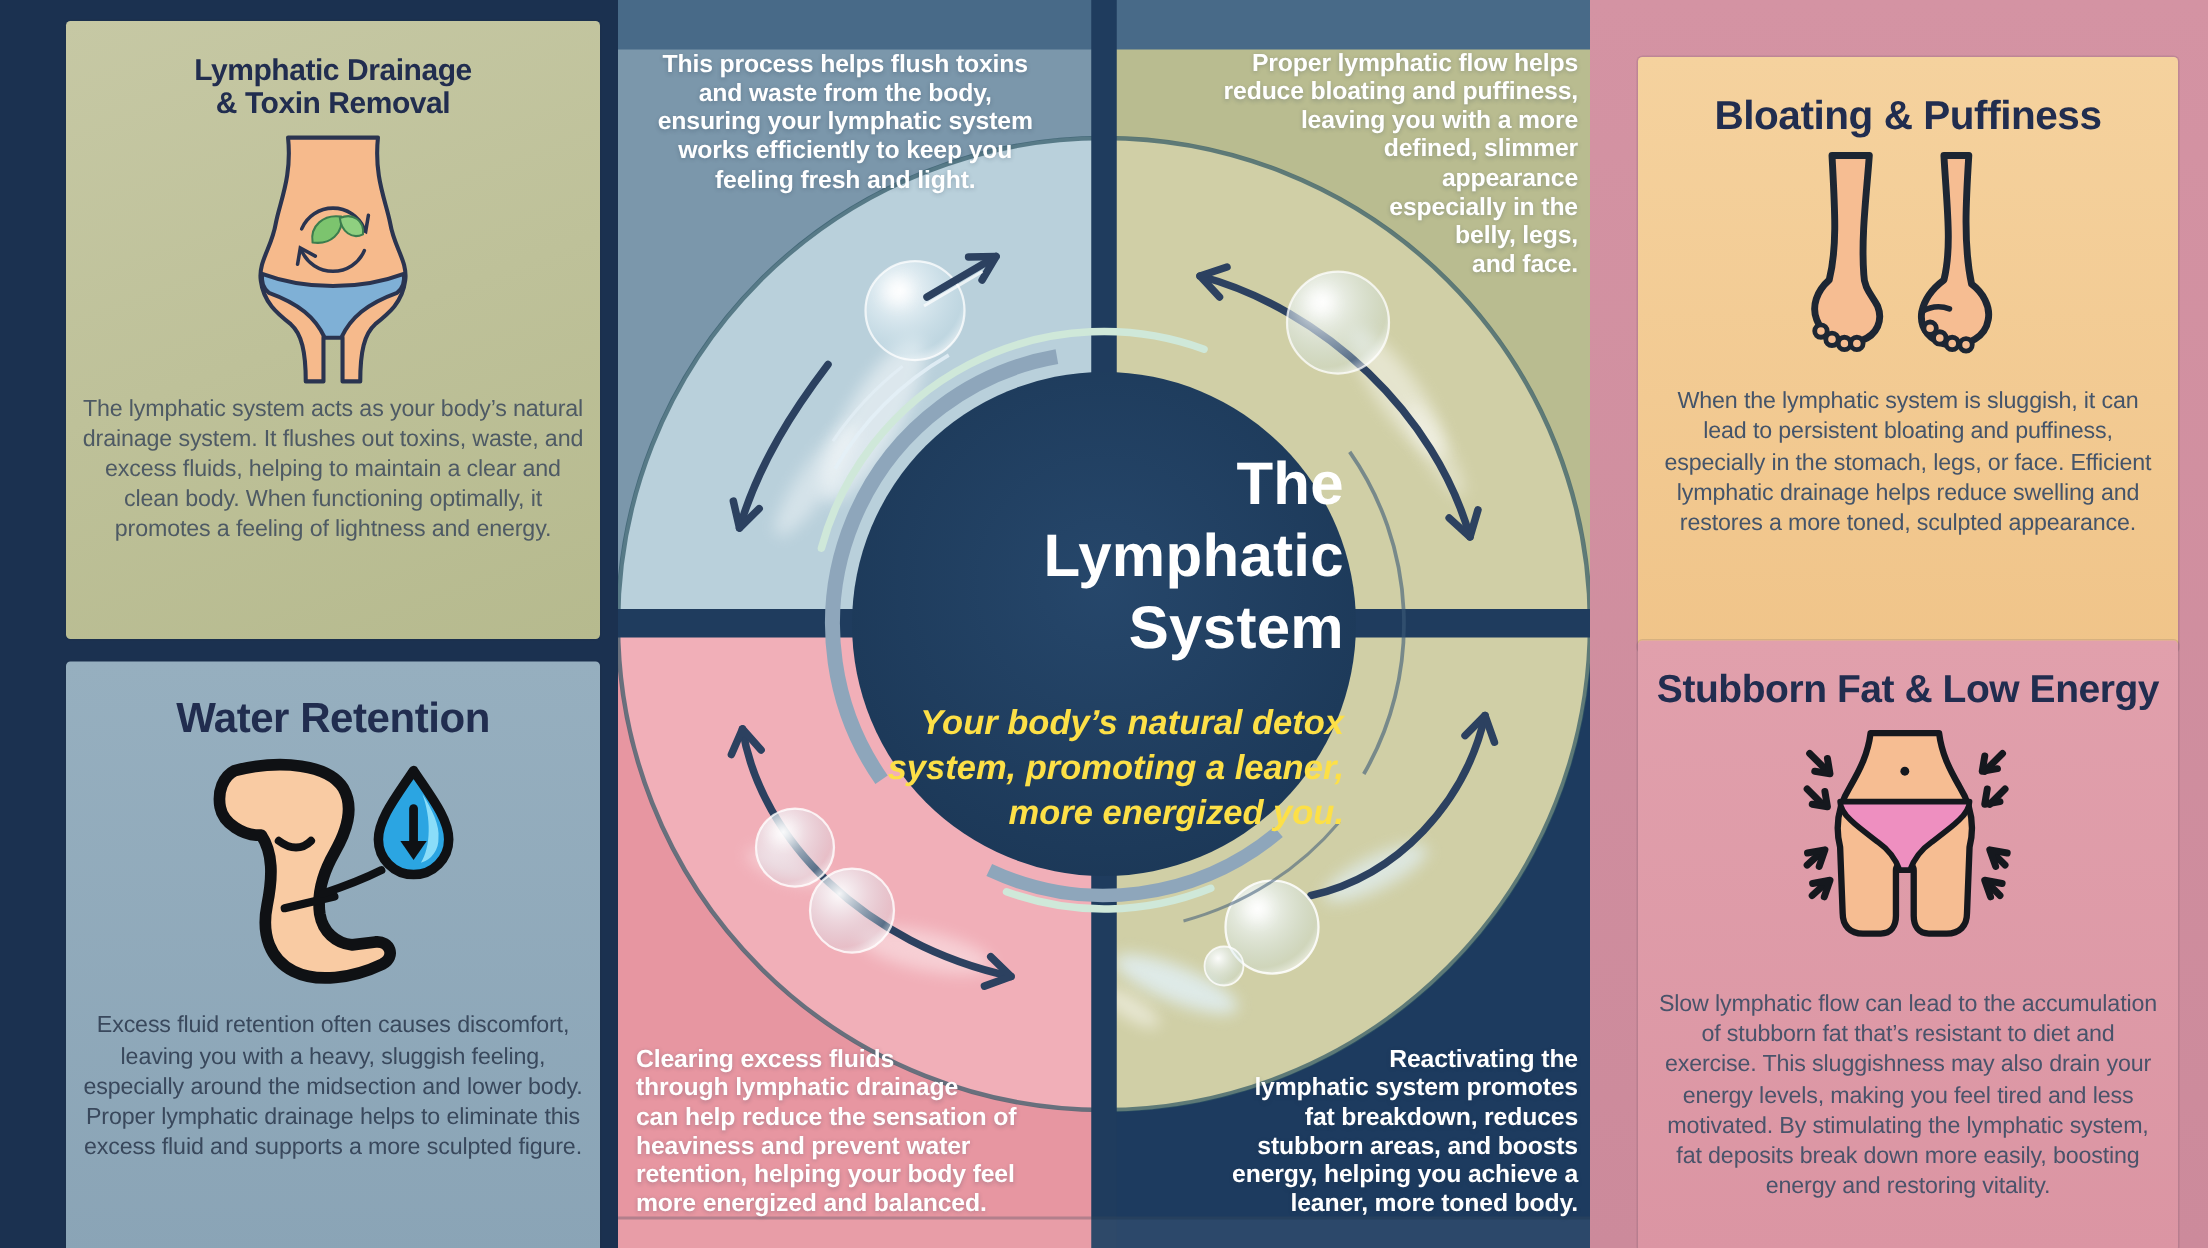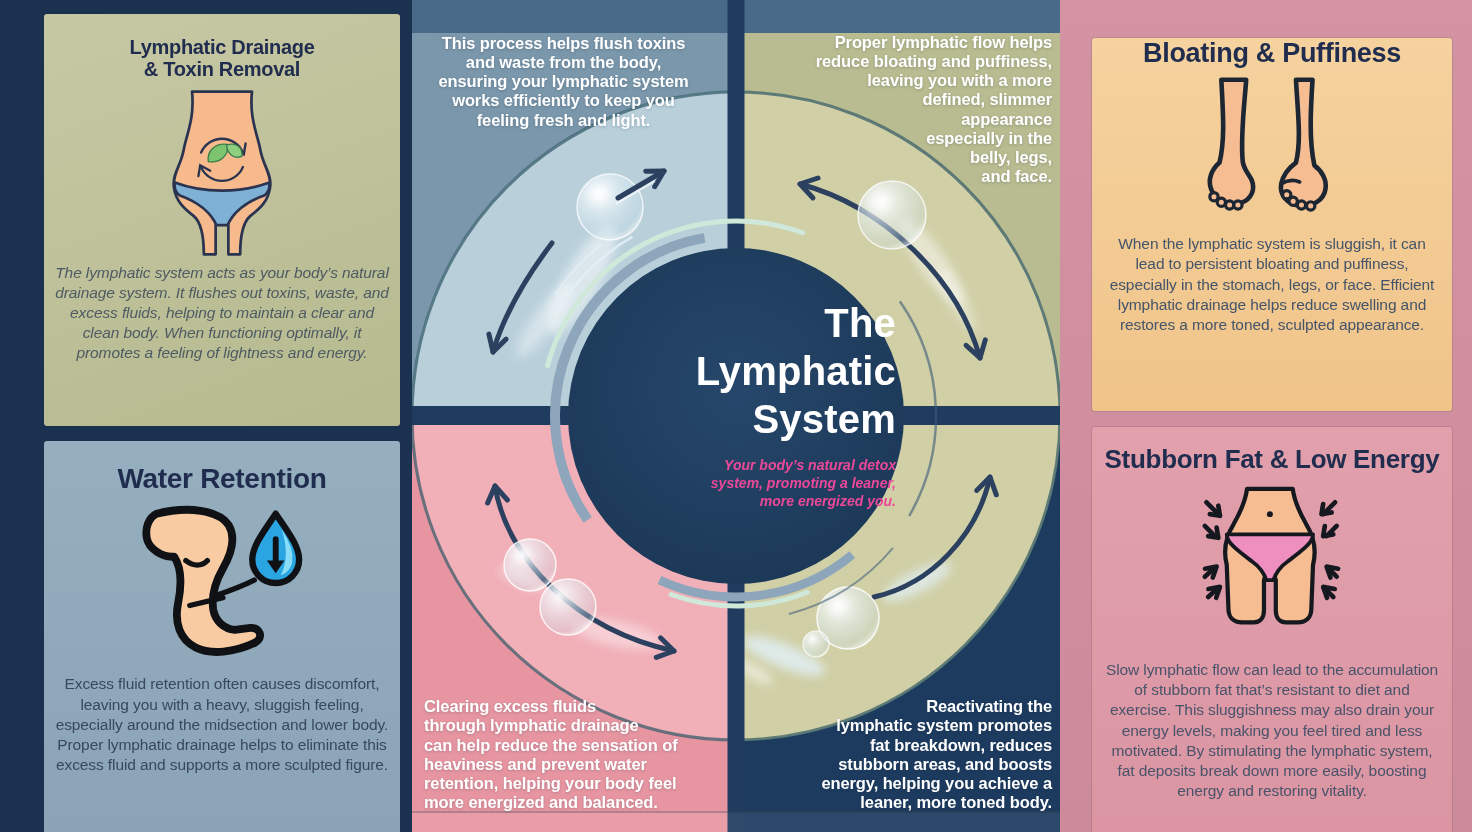--- a/index.html
+++ b/index.html
@@ -8,22 +8,22 @@
   
   .right-frame{position:absolute;left:1060px;top:0;width:412px;height:832px;
                background:linear-gradient(180deg,#D493A3,#CC8A9B);}
   
   .card{position:absolute;border-radius:3px;display:flex;flex-direction:column;align-items:center;
         text-align:center;box-shadow:0 0 0 1px rgba(30,40,60,0.12);}
   .card h2{margin:0;font-weight:bold;color:#212D4F;white-space:pre-line;line-height:1.12;letter-spacing:-0.3px;}
   .card p{margin:0;font-size:15.5px;line-height:1.3;letter-spacing:-0.1px;white-space:normal;}
   .card-tl{left:44px;top:14px;width:356px;height:390px;background:linear-gradient(160deg,#C6C8A4,#B6BA8E);padding-top:22px;}
   .card-tl h2{font-size:20px;}
-  .card-tl p{color:#4E5A64;padding:0 8px;font-style:italic;}
-  .card-tr{left:1092px;top:38px;width:360px;height:373px;background:linear-gradient(180deg,#F5D29E,#F0C489);}
+  .card-tl p{color:#4E5A64;padding:0 8px;}
+  .card-tr{left:1092px;top:38px;width:360px;height:373px;background:linear-gradient(180deg,#F5D29E,#F0C489);padding-top:24px;}
   .card-tr h2{font-size:27px;}
   .card-tr p{color:#44546A;padding:0 10px;}
   .card-bl{left:44px;top:441px;width:356px;height:375px;background:linear-gradient(180deg,#96AFBF,#8AA4B6);padding-top:22px;}
   .card-bl h2{font-size:28px;}
   .card-bl p{color:#39485C;padding:0 8px;}
   .card-br{left:1092px;top:427px;width:360px;height:389px;background:linear-gradient(180deg,#E1A0AC,#DB95A3);padding-top:18px;}
   .card-br h2{font-size:26px;}
   .card-br p{color:#49536A;padding:0 10px;margin-top:24px;}
   .card .icon{flex:0 0 auto;margin:8px 0 6px 0;}
   
@@ -38,22 +38,22 @@
                border-top:2px solid rgba(20,40,60,0.25);z-index:3;}
   svg.ring{position:absolute;left:0;top:0;z-index:2;}
   .qtext{position:absolute;color:#FFFFFF;font-weight:bold;font-size:16.5px;line-height:1.16;
          white-space:pre-line;letter-spacing:-0.1px;z-index:4;text-shadow:0 1px 3px rgba(30,50,75,0.25);}
   .qtext.tl{left:4px;top:34px;width:295px;text-align:center;}
   .qtext.tr{right:8px;top:33px;width:295px;text-align:right;}
   .qtext.bl{left:12px;bottom:20px;width:312px;text-align:left;}
   .qtext.br{right:8px;bottom:20px;width:300px;text-align:right;margin-top:36px;}
   .med{position:absolute;left:164px;top:299px;width:320px;text-align:right;color:#fff;z-index:4;}
   .med .t{font-size:40px;font-weight:bold;line-height:1.2;letter-spacing:0.2px;}
-  .med .s{margin-top:13px;font-style:italic;font-weight:bold;font-size:14px;line-height:1.3;
-          white-space:pre-line;color:#ec4899;}
+  .med .s{margin-top:24px;font-style:italic;font-weight:bold;font-size:23px;line-height:1.3;
+          white-space:pre-line;color:#fde047;}
 </style>
 </head>
 <body>
 
 <div class="stage">
 
   <div class="right-frame"></div>
 
   <div class="center-region">
     <div class="quad tl"></div>

